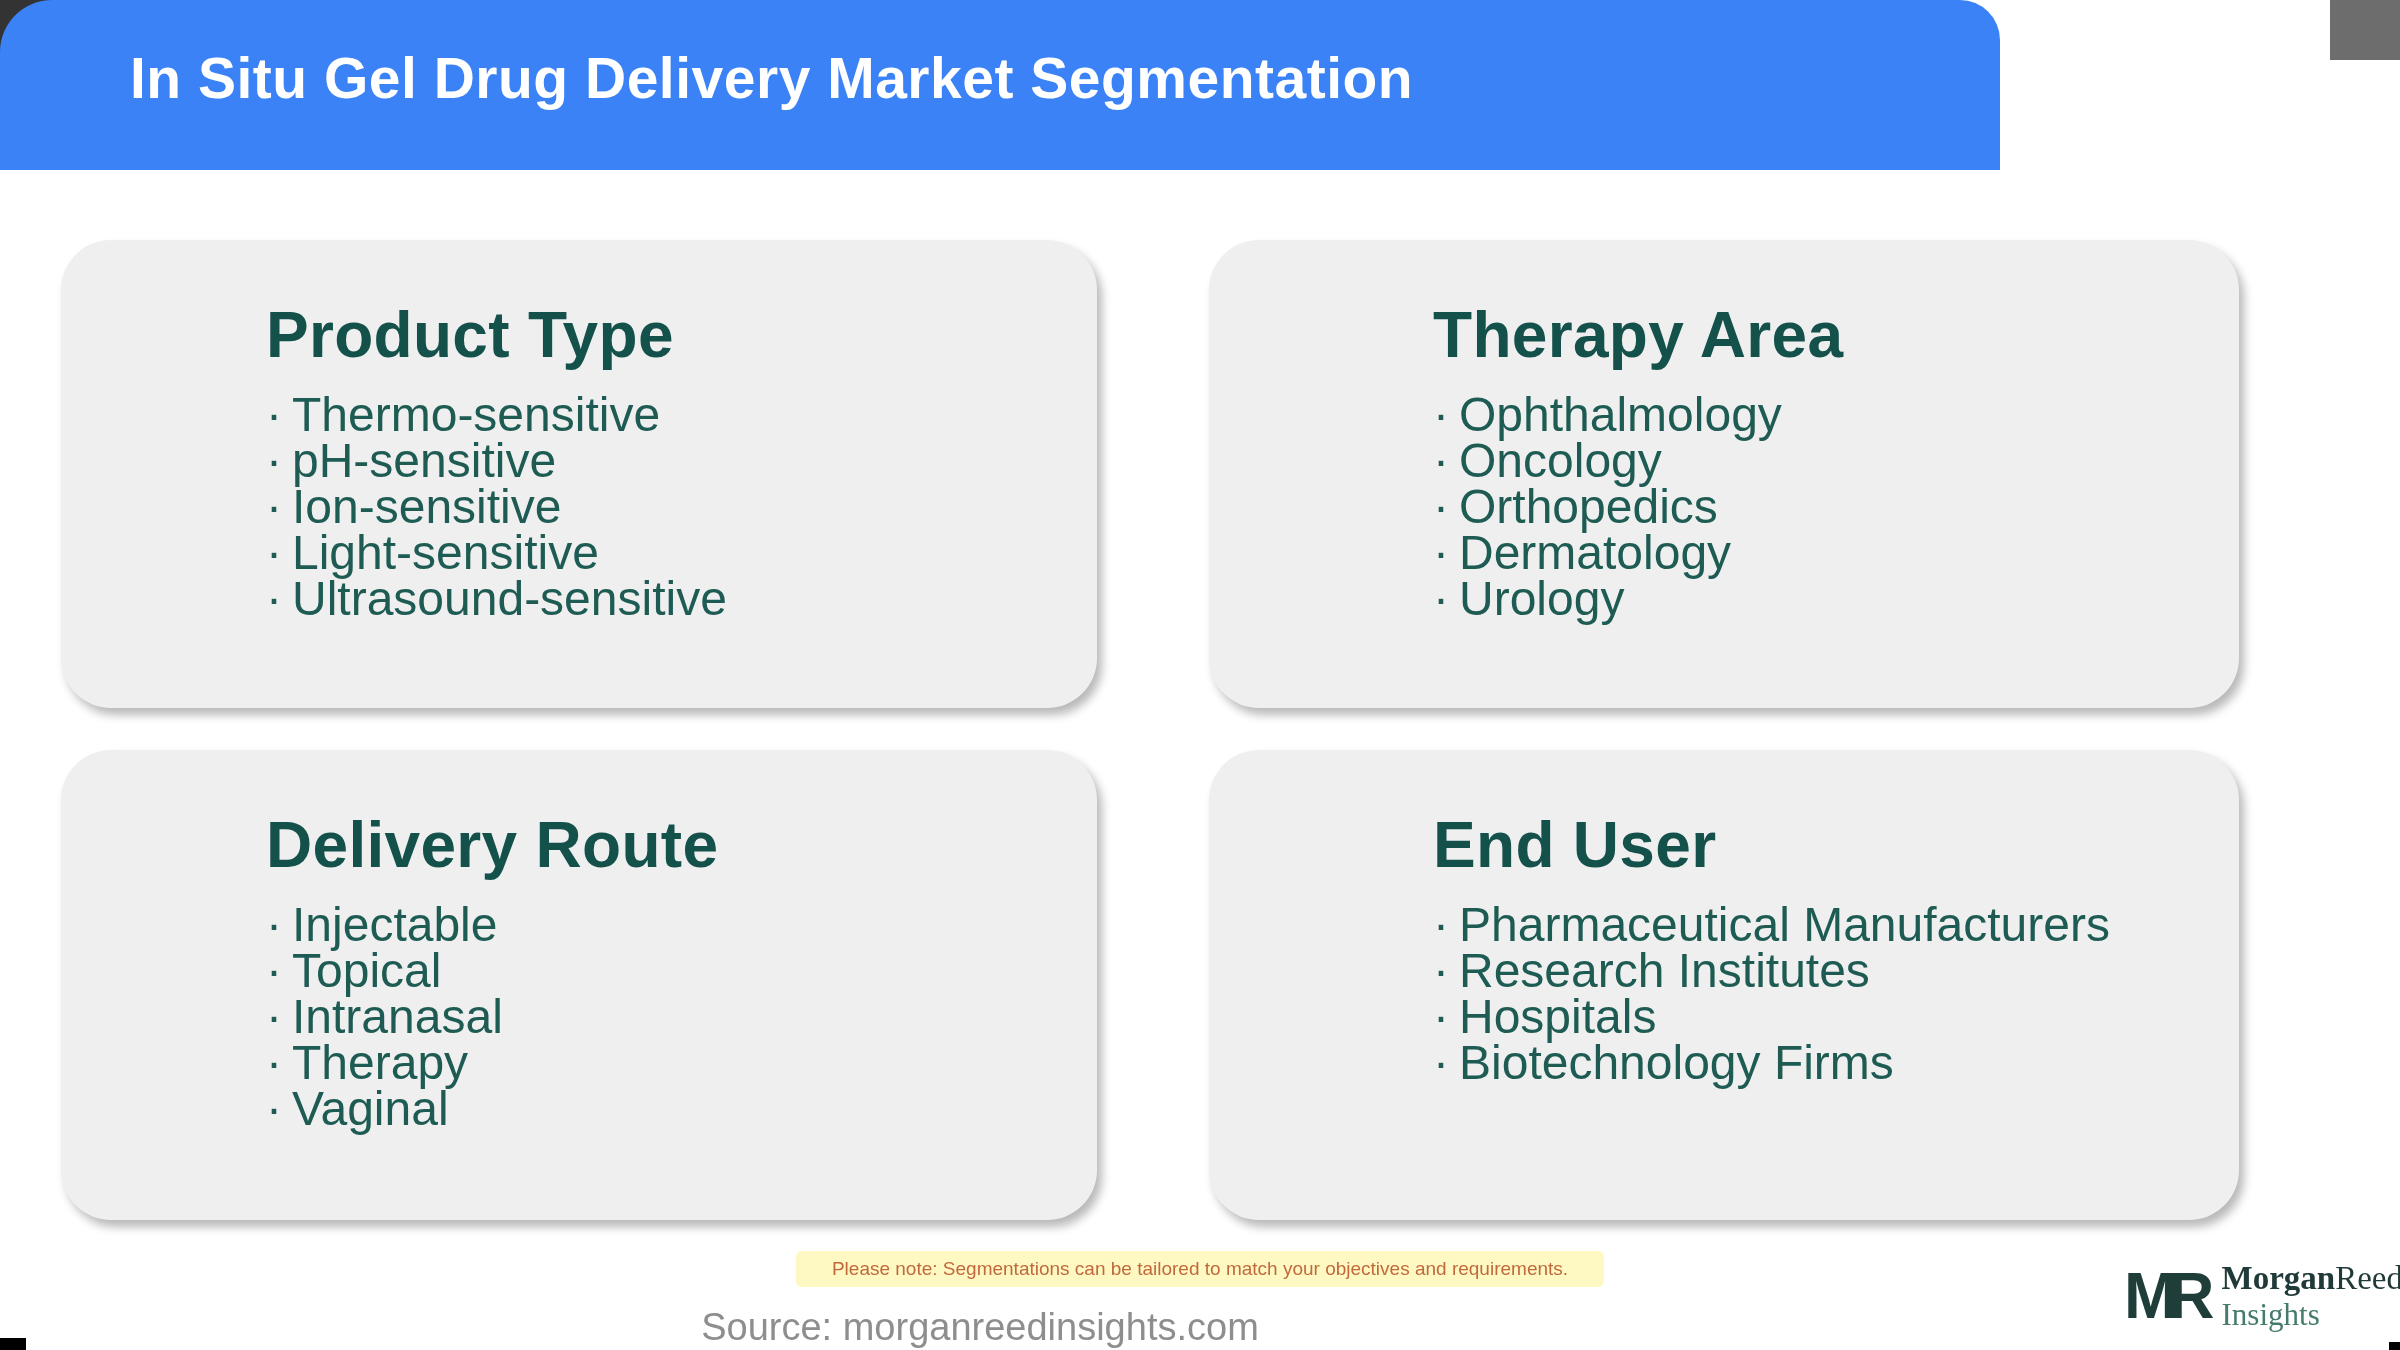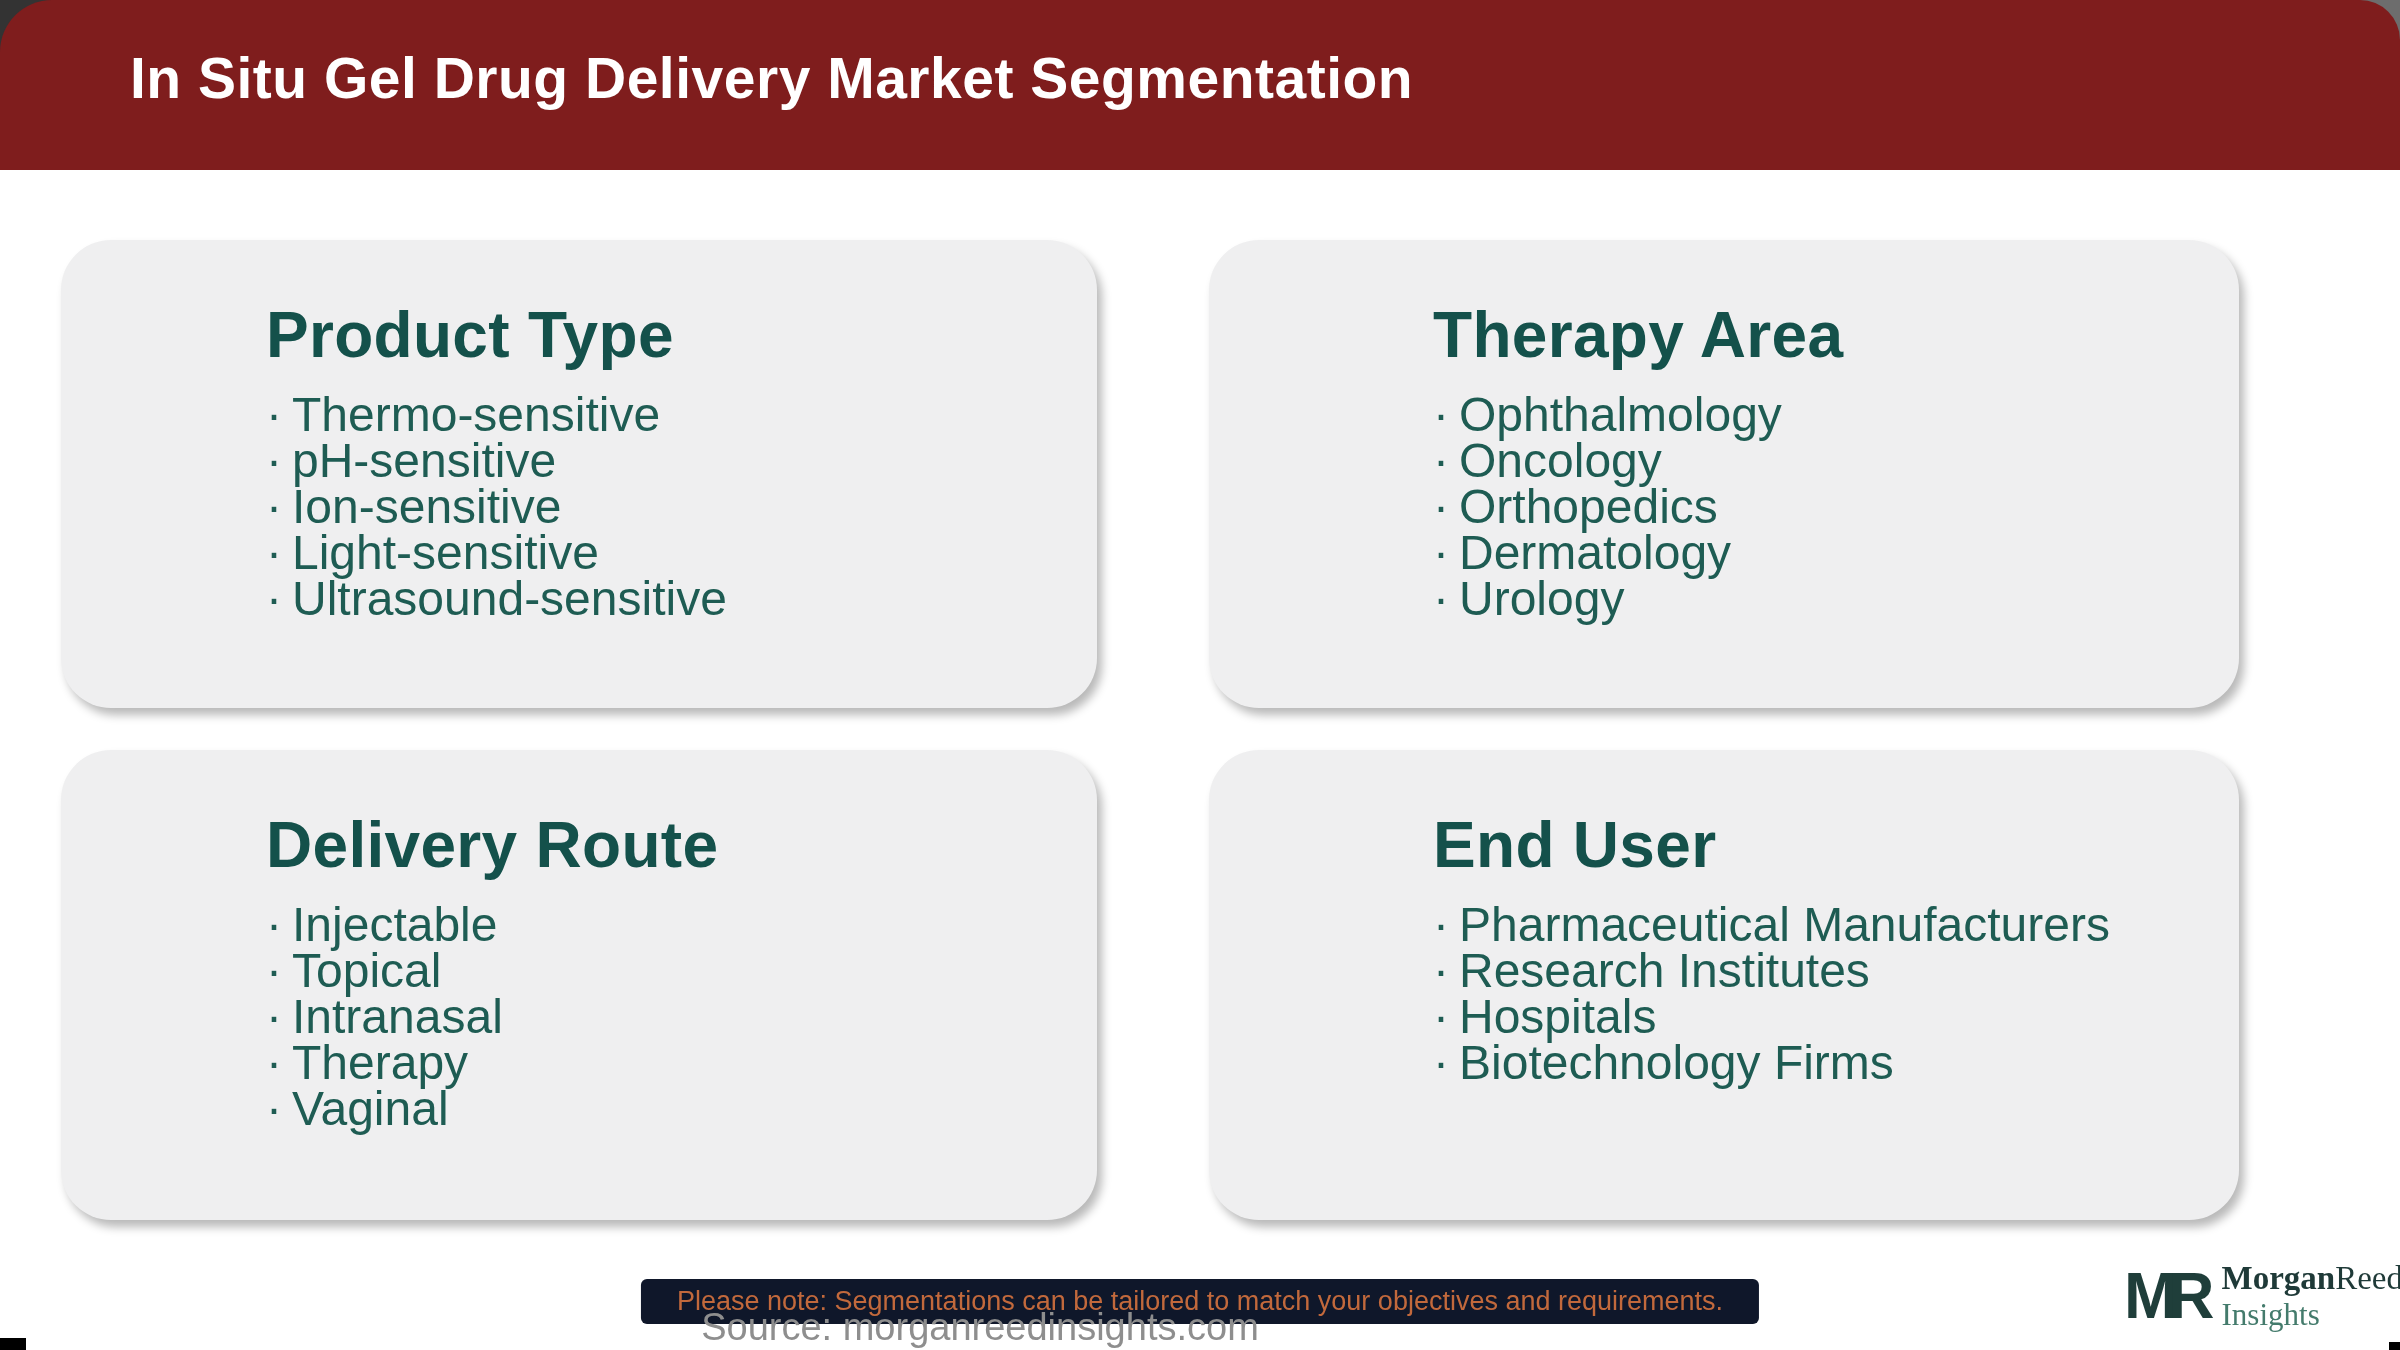--- a/index.html
+++ b/index.html
@@ -14,22 +14,22 @@
 
   
   .corner { position: absolute; top: 0; z-index: 0; }
   .corner-left  { left: 0;  width: 70px; height: 70px; background: #333333; }
   .corner-right { left: 2330px; width: 70px; height: 60px; background: #6d6d6d; }
 
   
   .header {
     position: absolute;
     left: 0; top: 0;
-    width: 2400px; height: 170px;
-    background: #7f1d1d;
+    width: 2000px; height: 170px;
+    background: #3b82f6;
     border-radius: 52px 40px 0 0;
     z-index: 1;
     display: flex;
     align-items: center;
     text-align: right;
   }
   .header h1 {
     margin: 0 0 14px 130px;
     font-size: 57px;
     font-weight: 700;
@@ -77,27 +77,26 @@
     color: #1e5c53;
   }
 
   
   .note {
     position: absolute;
     top: 1251px;
     left: 50%;
     transform: translateX(-50%);
     z-index: 1;
-    background: #0f172a;
+    background: #fef9c3;
     border-radius: 6px;
     padding: 7px 36px;
-    font-size: 27px;
+    font-size: 19px;
     color: #c2693c;
     white-space: nowrap;
-    margin-top: 28px;
   }
 
   
   .source {
     position: absolute;
     top: 1306px;
     left: 0;
     width: 1960px;
     text-align: center;
     z-index: 1;

